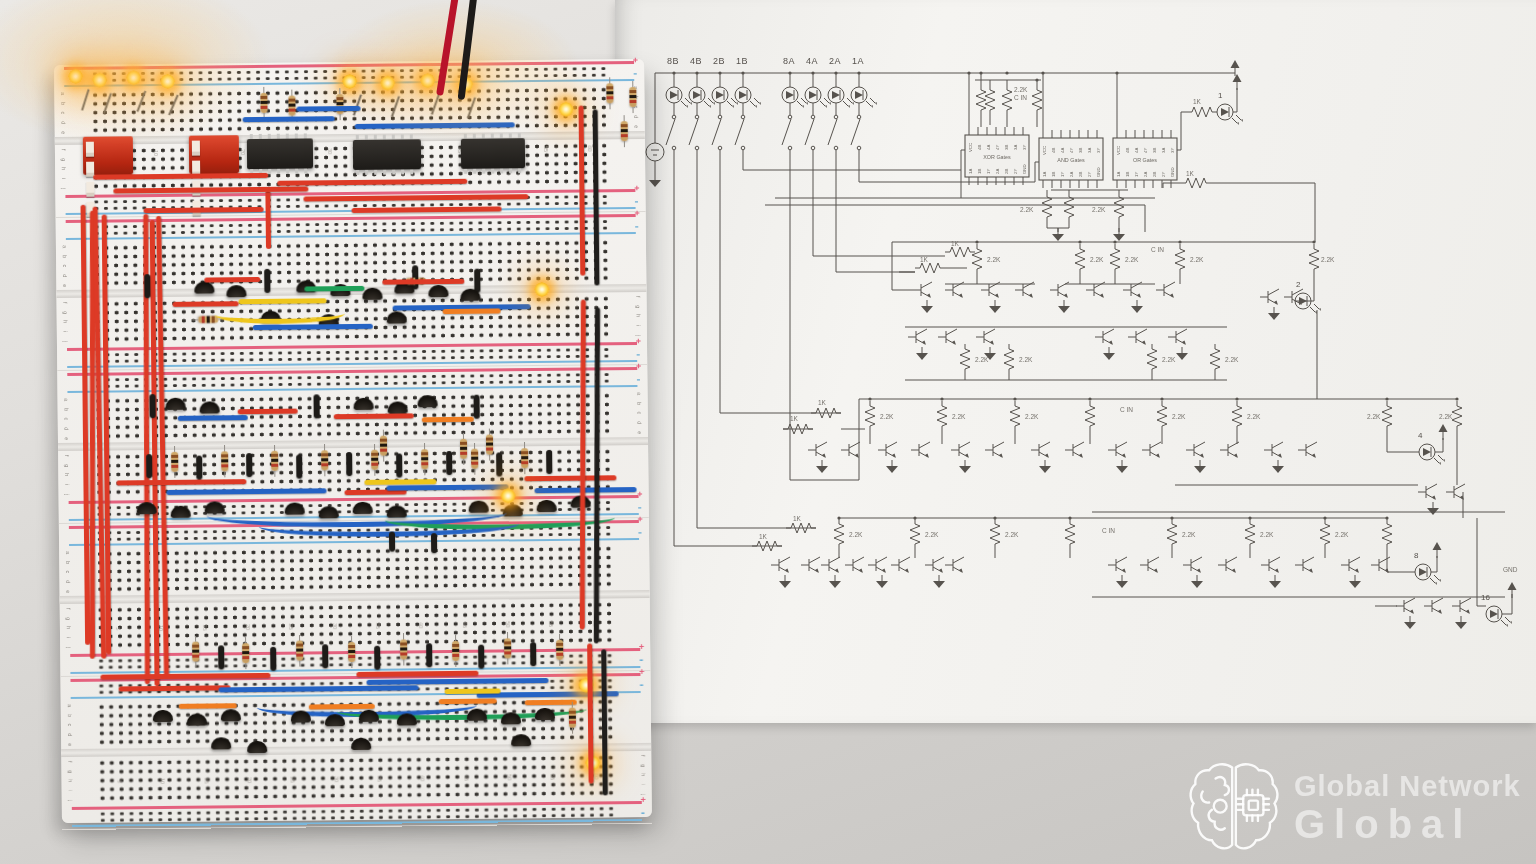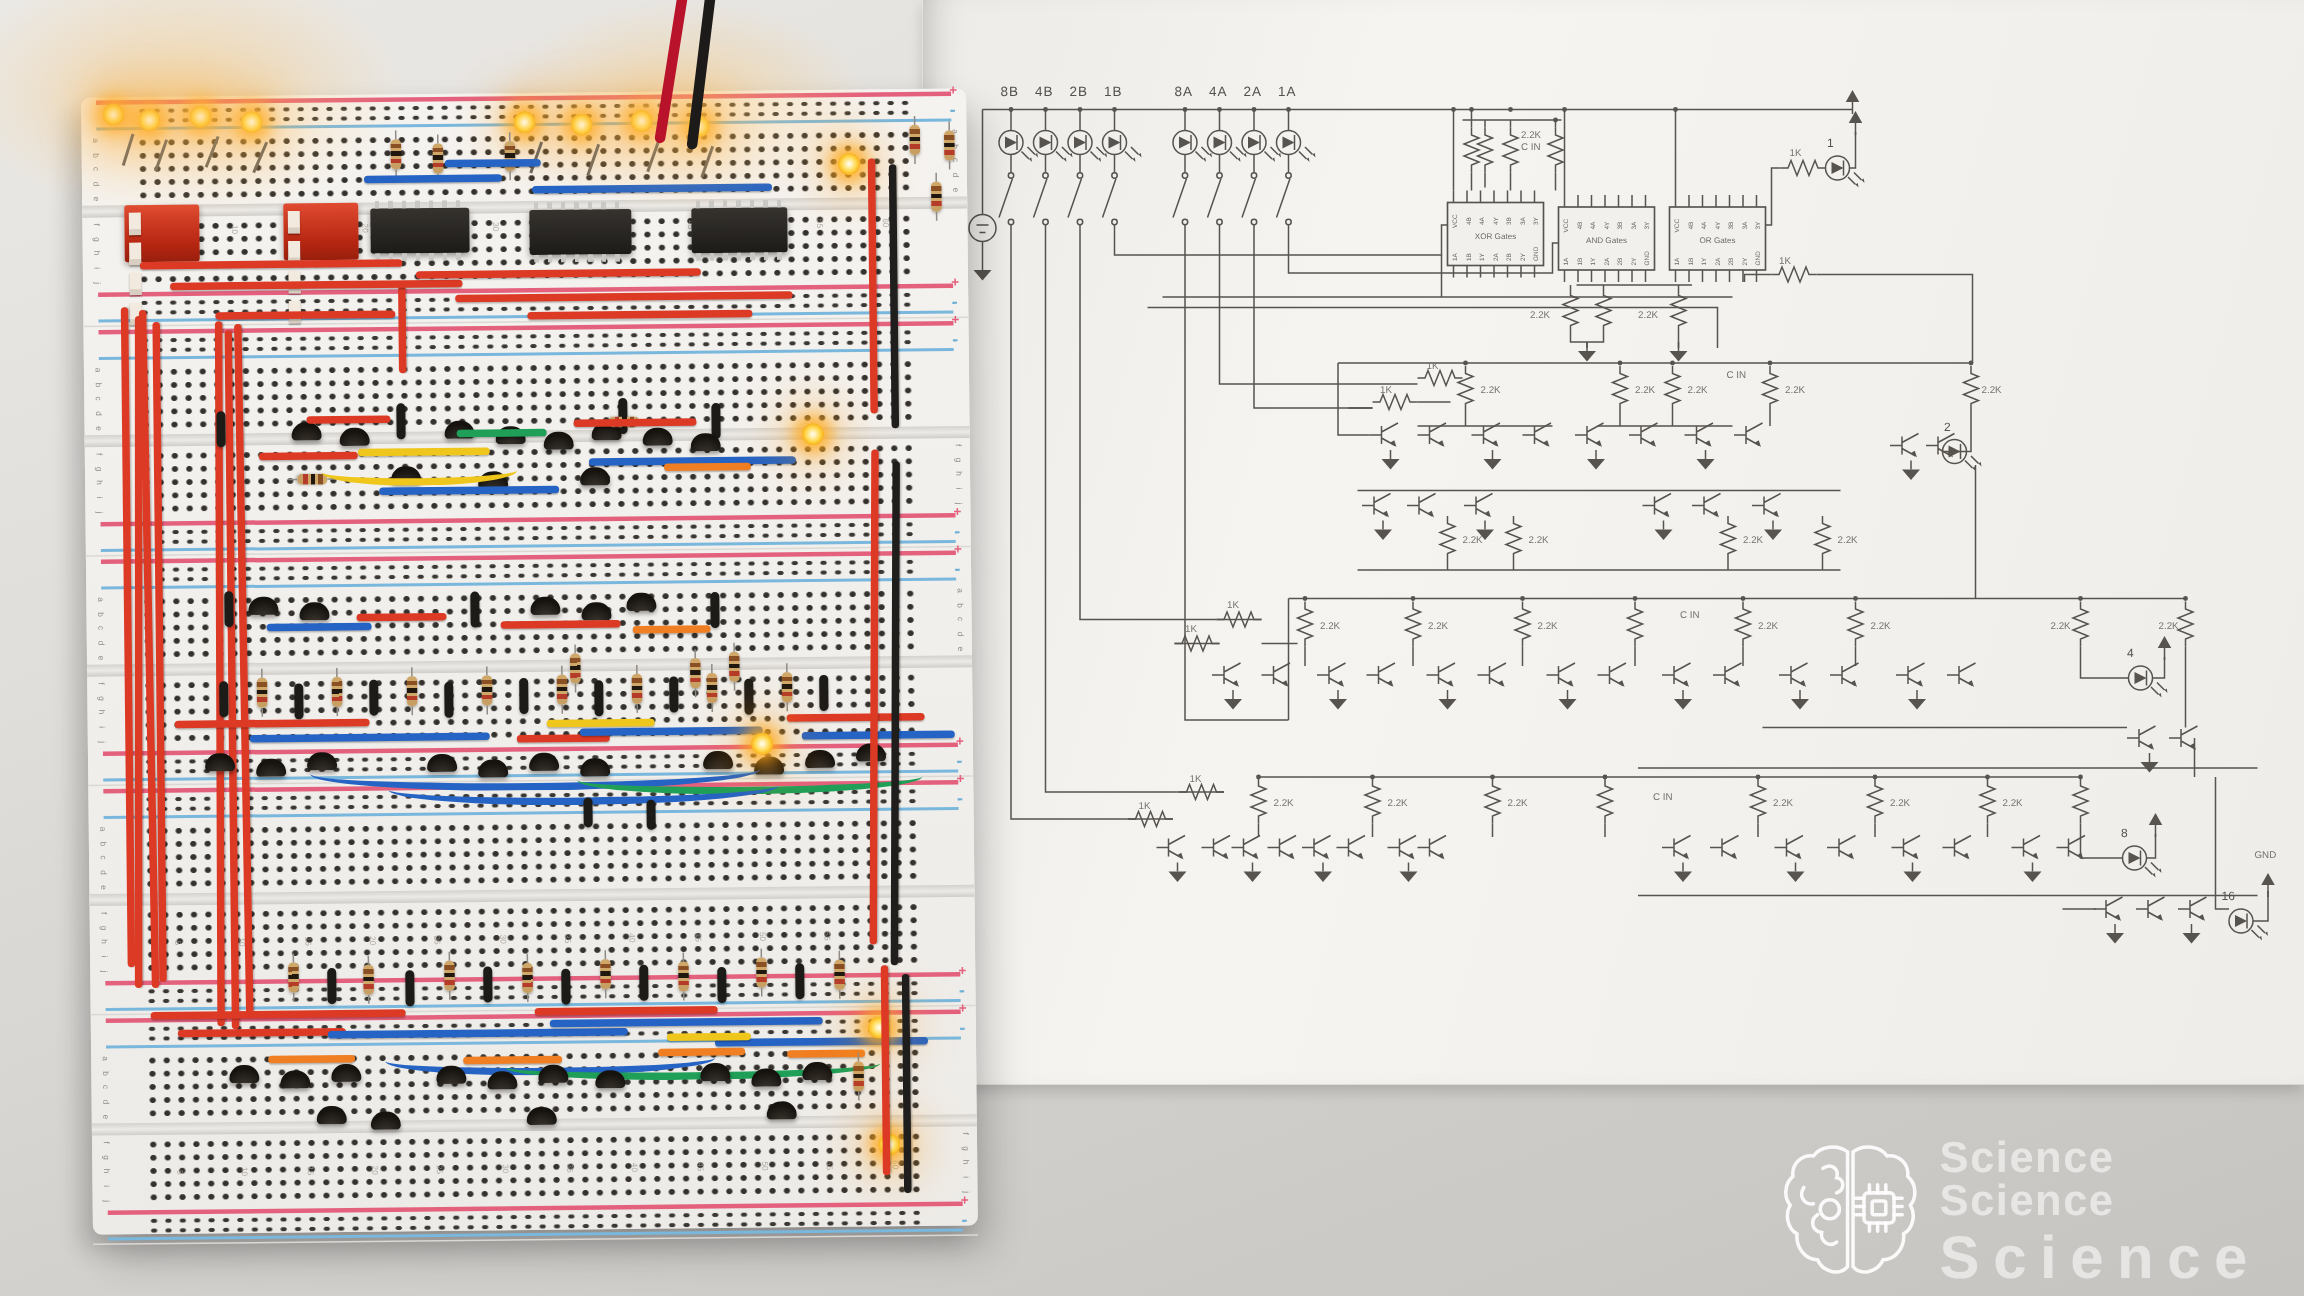--- a/index.html
+++ b/index.html
@@ -887,17 +887,17 @@
         <path d="M30,20 C36,16 42,20 40,27 C46,28 46,36 40,38"></path>
         <path d="M16,34 C12,40 16,47 23,46"></path>
         <path d="M26,54 C20,58 22,66 29,67 C28,74 35,78 40,74"></path>
         <circle cx="35" cy="50" r="7"></circle>
         <rect x="60" y="38" width="22" height="22" rx="3"></rect>
         <rect x="66" y="44" width="10" height="10" rx="1.5"></rect>
         <path d="M64,32 V38 M70,32 V38 M76,32 V38 M64,60 V66 M70,60 V66 M76,60 V66 M54,42 H60 M54,48 H60 M54,54 H60 M82,42 H88 M82,48 H88 M82,54 H88"></path>
       </g>
     </svg>
     <div class="txt">
-      <div class="l1">Science Science</div>
-      <div class="l2">Science</div>
+      <div class="l1">Global Network</div>
+      <div class="l2">Global</div>
     </div>
   </div>
 </div>
 
 </body></html>

